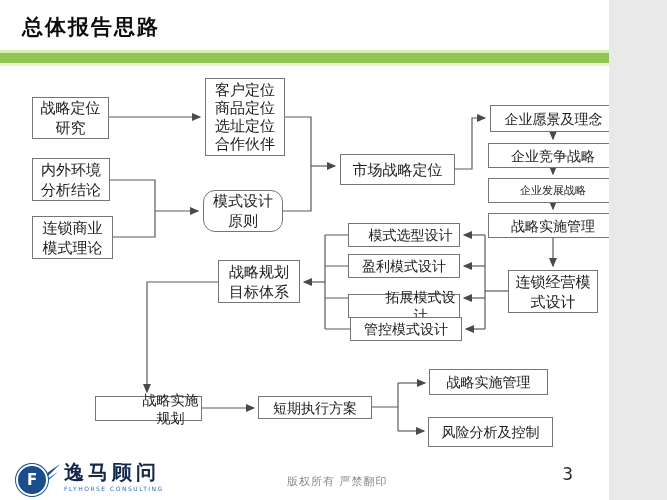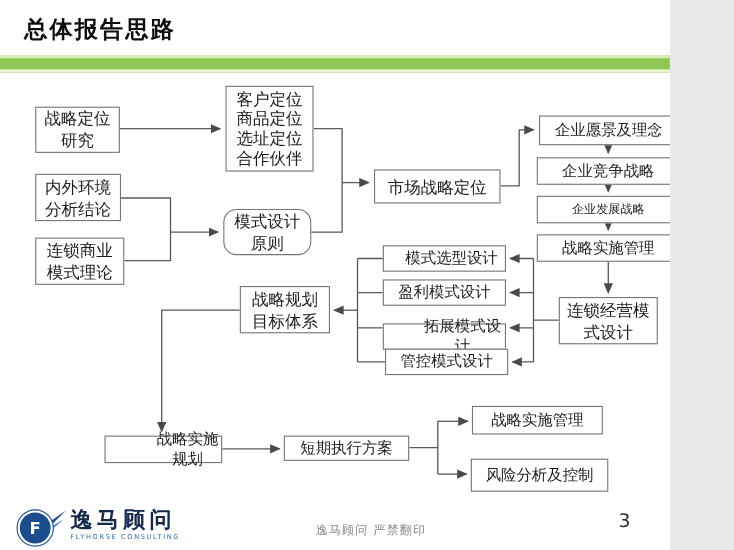--- a/index.html
+++ b/index.html
@@ -154,16 +154,16 @@
         <path d="M12,30 C24,25 34,18 44,12 C34,21 26,27 16,32 Z" fill="#3a7bc8"></path>
       </svg>
       <div class="logo-circle">F</div>
     </div>
     <div class="logo-text-block">
       <div class="logo-cn">逸马顾问</div>
       <div class="logo-en">FLYHORSE CONSULTING</div>
     </div>
   </div>
 
-  <div class="footer-copyright">逸马顾问  严禁翻印</div>
+  <div class="footer-copyright">版权所有  严禁翻印</div>
   <div class="page-number">3</div>
 
 </div>
 
 </body></html>

